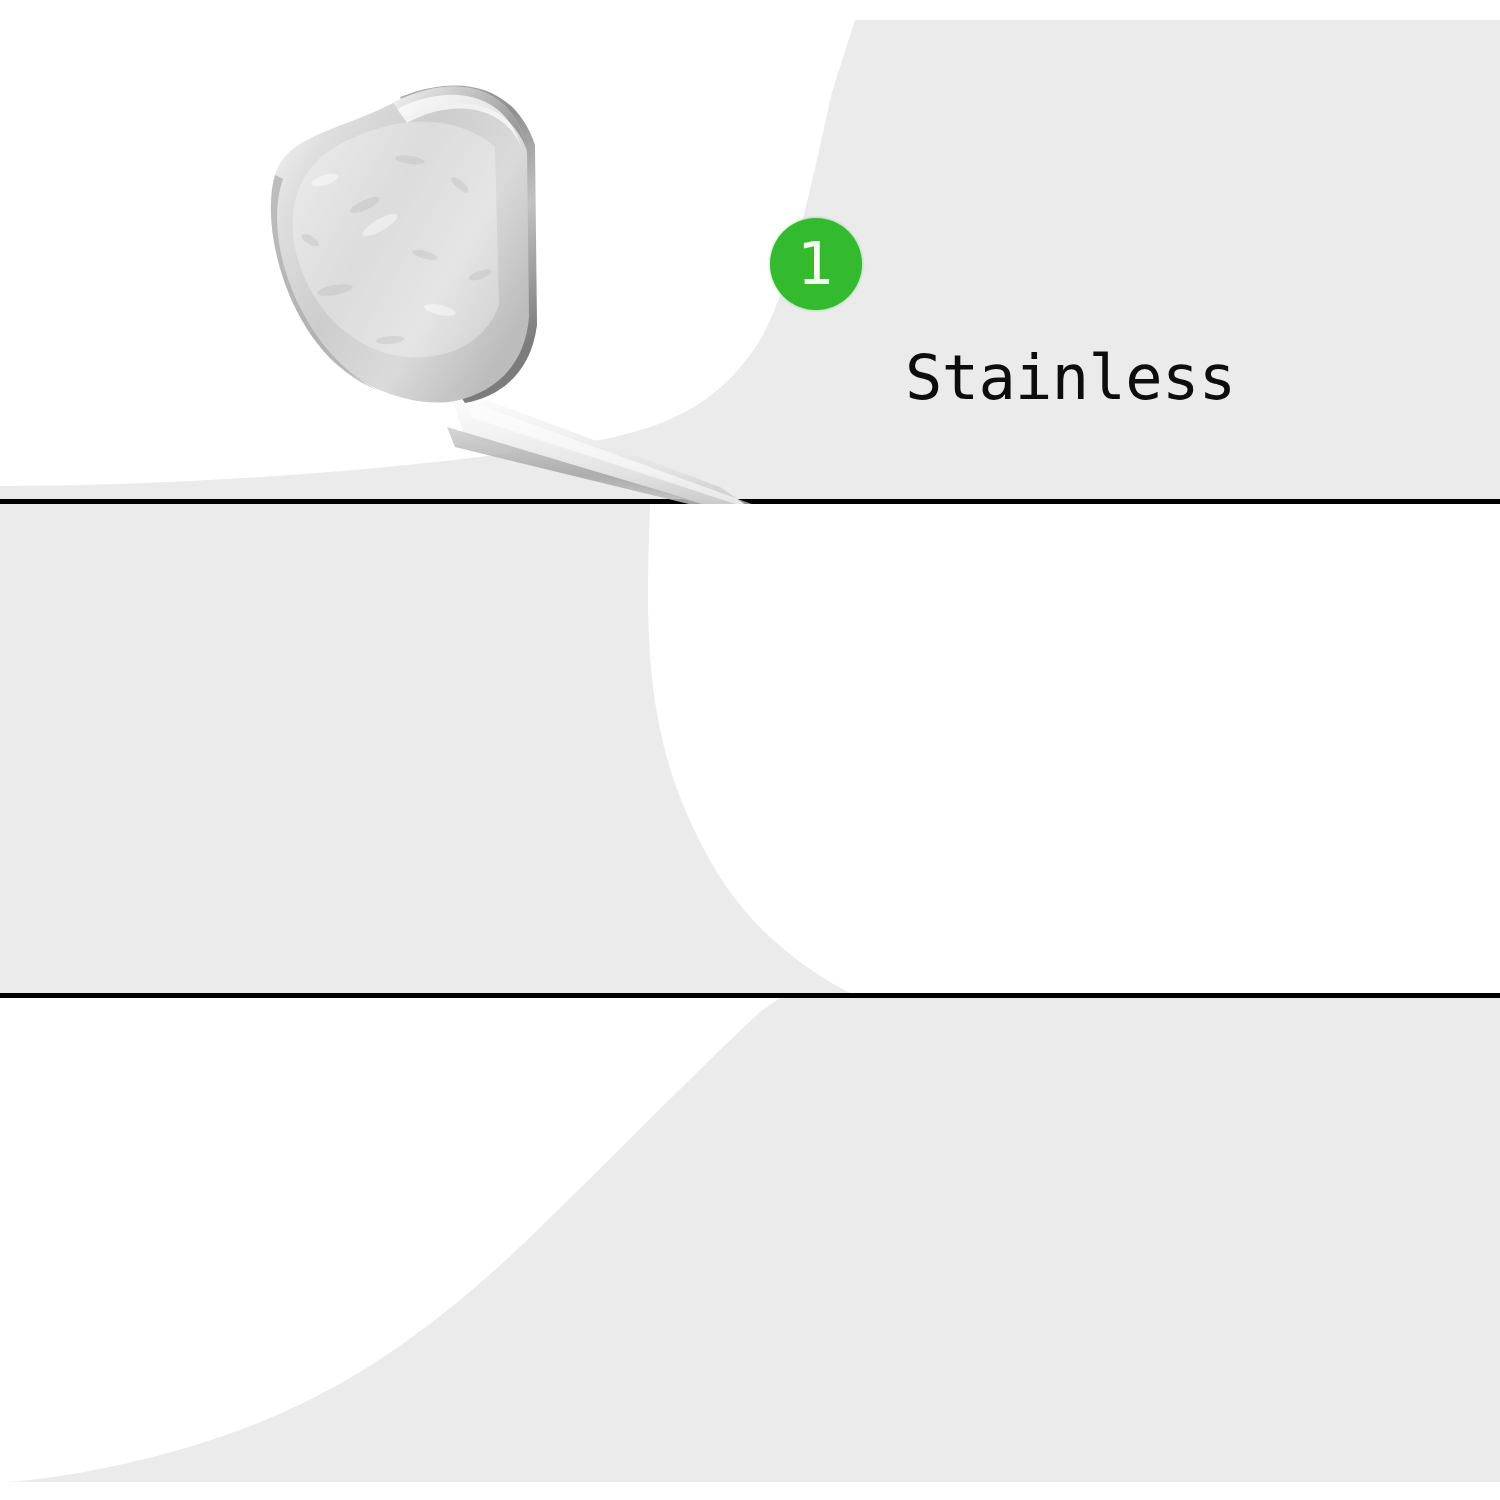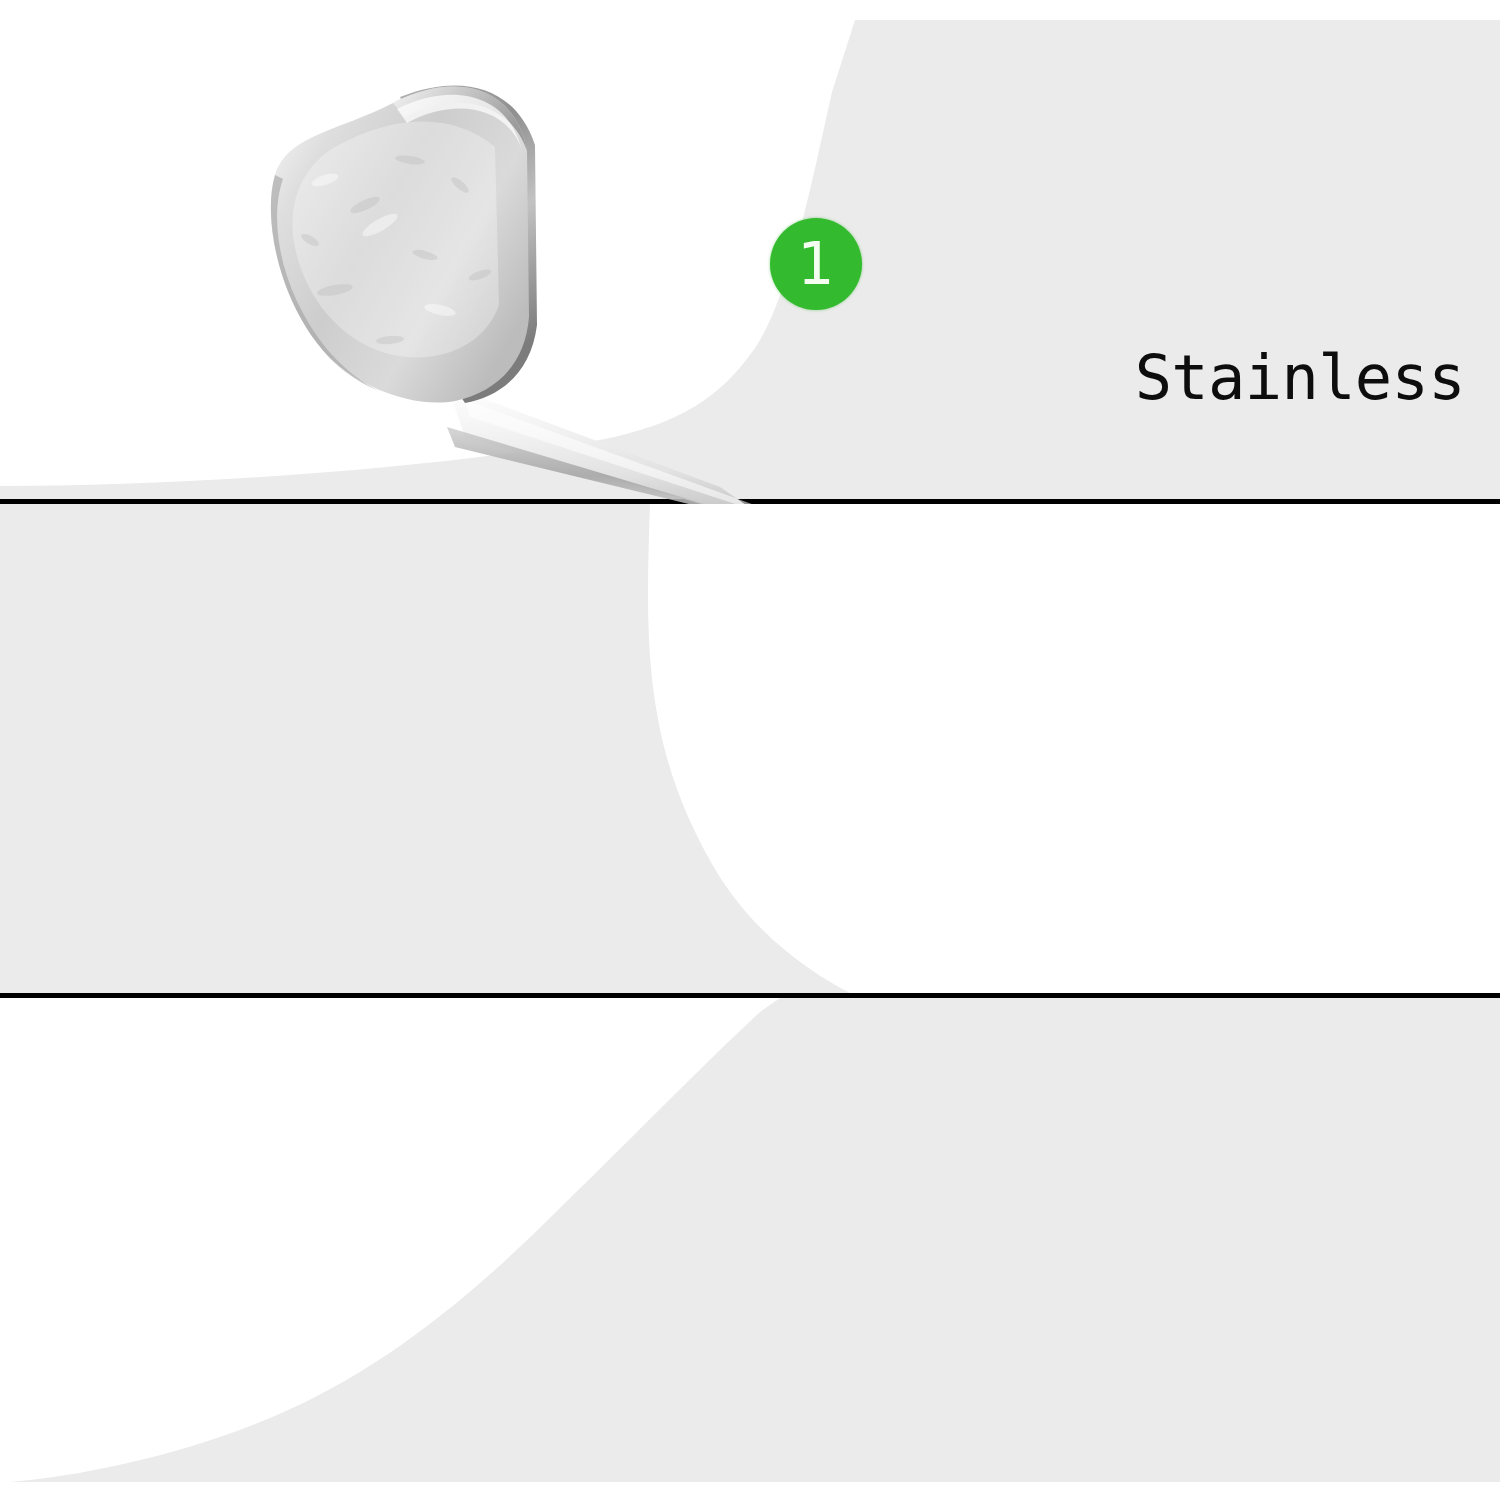--- a/index.html
+++ b/index.html
@@ -59,21 +59,21 @@
     font-family: "DejaVu Sans Mono", "Liberation Mono", monospace;
     font-weight: 400;
     letter-spacing: -0.01em;
     line-height: 1.18;
     white-space: pre;
     text-rendering: geometricPrecision;
   }
   #caption-1 {
     left: 905px; top: 195px;
     font-size: 62px;
-    text-align: right;
+    text-align: left;
     width: 560px;
   }
   .cap-line { display: block; }
 
   
   .badge {
     position: absolute;
     border-radius: 50%;
     background: #33ba2e;
     color: #f4fff2;

